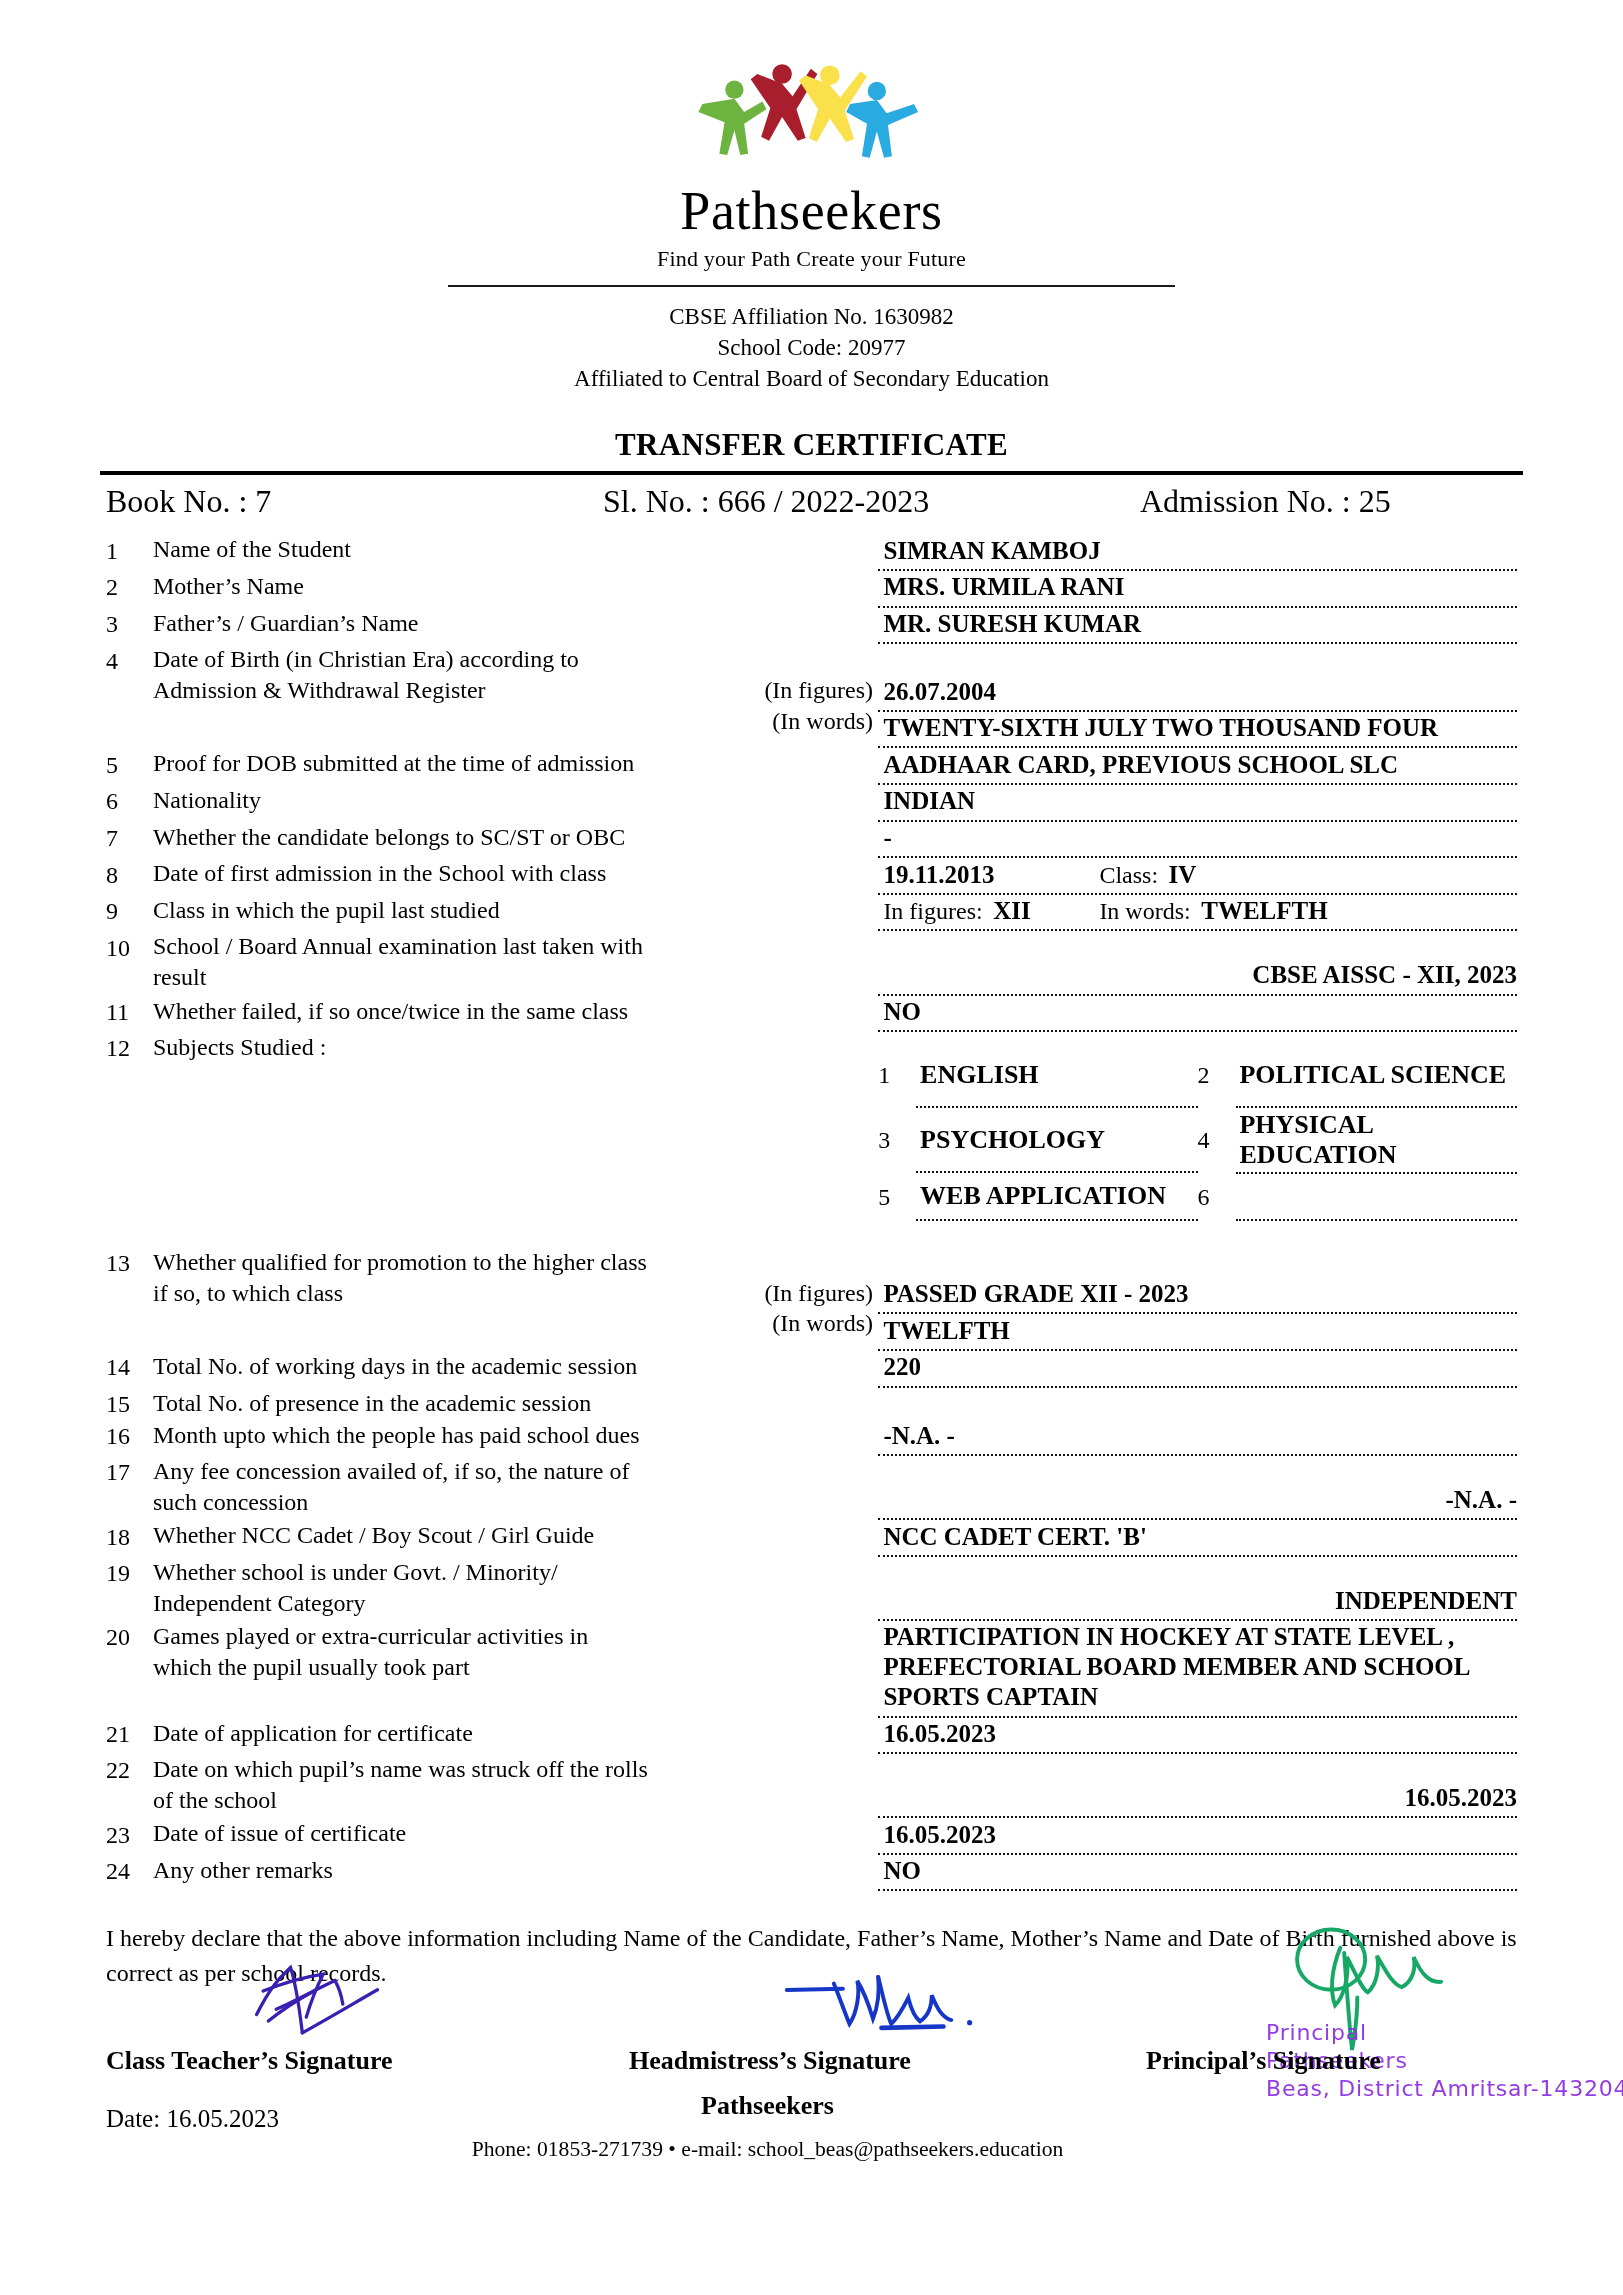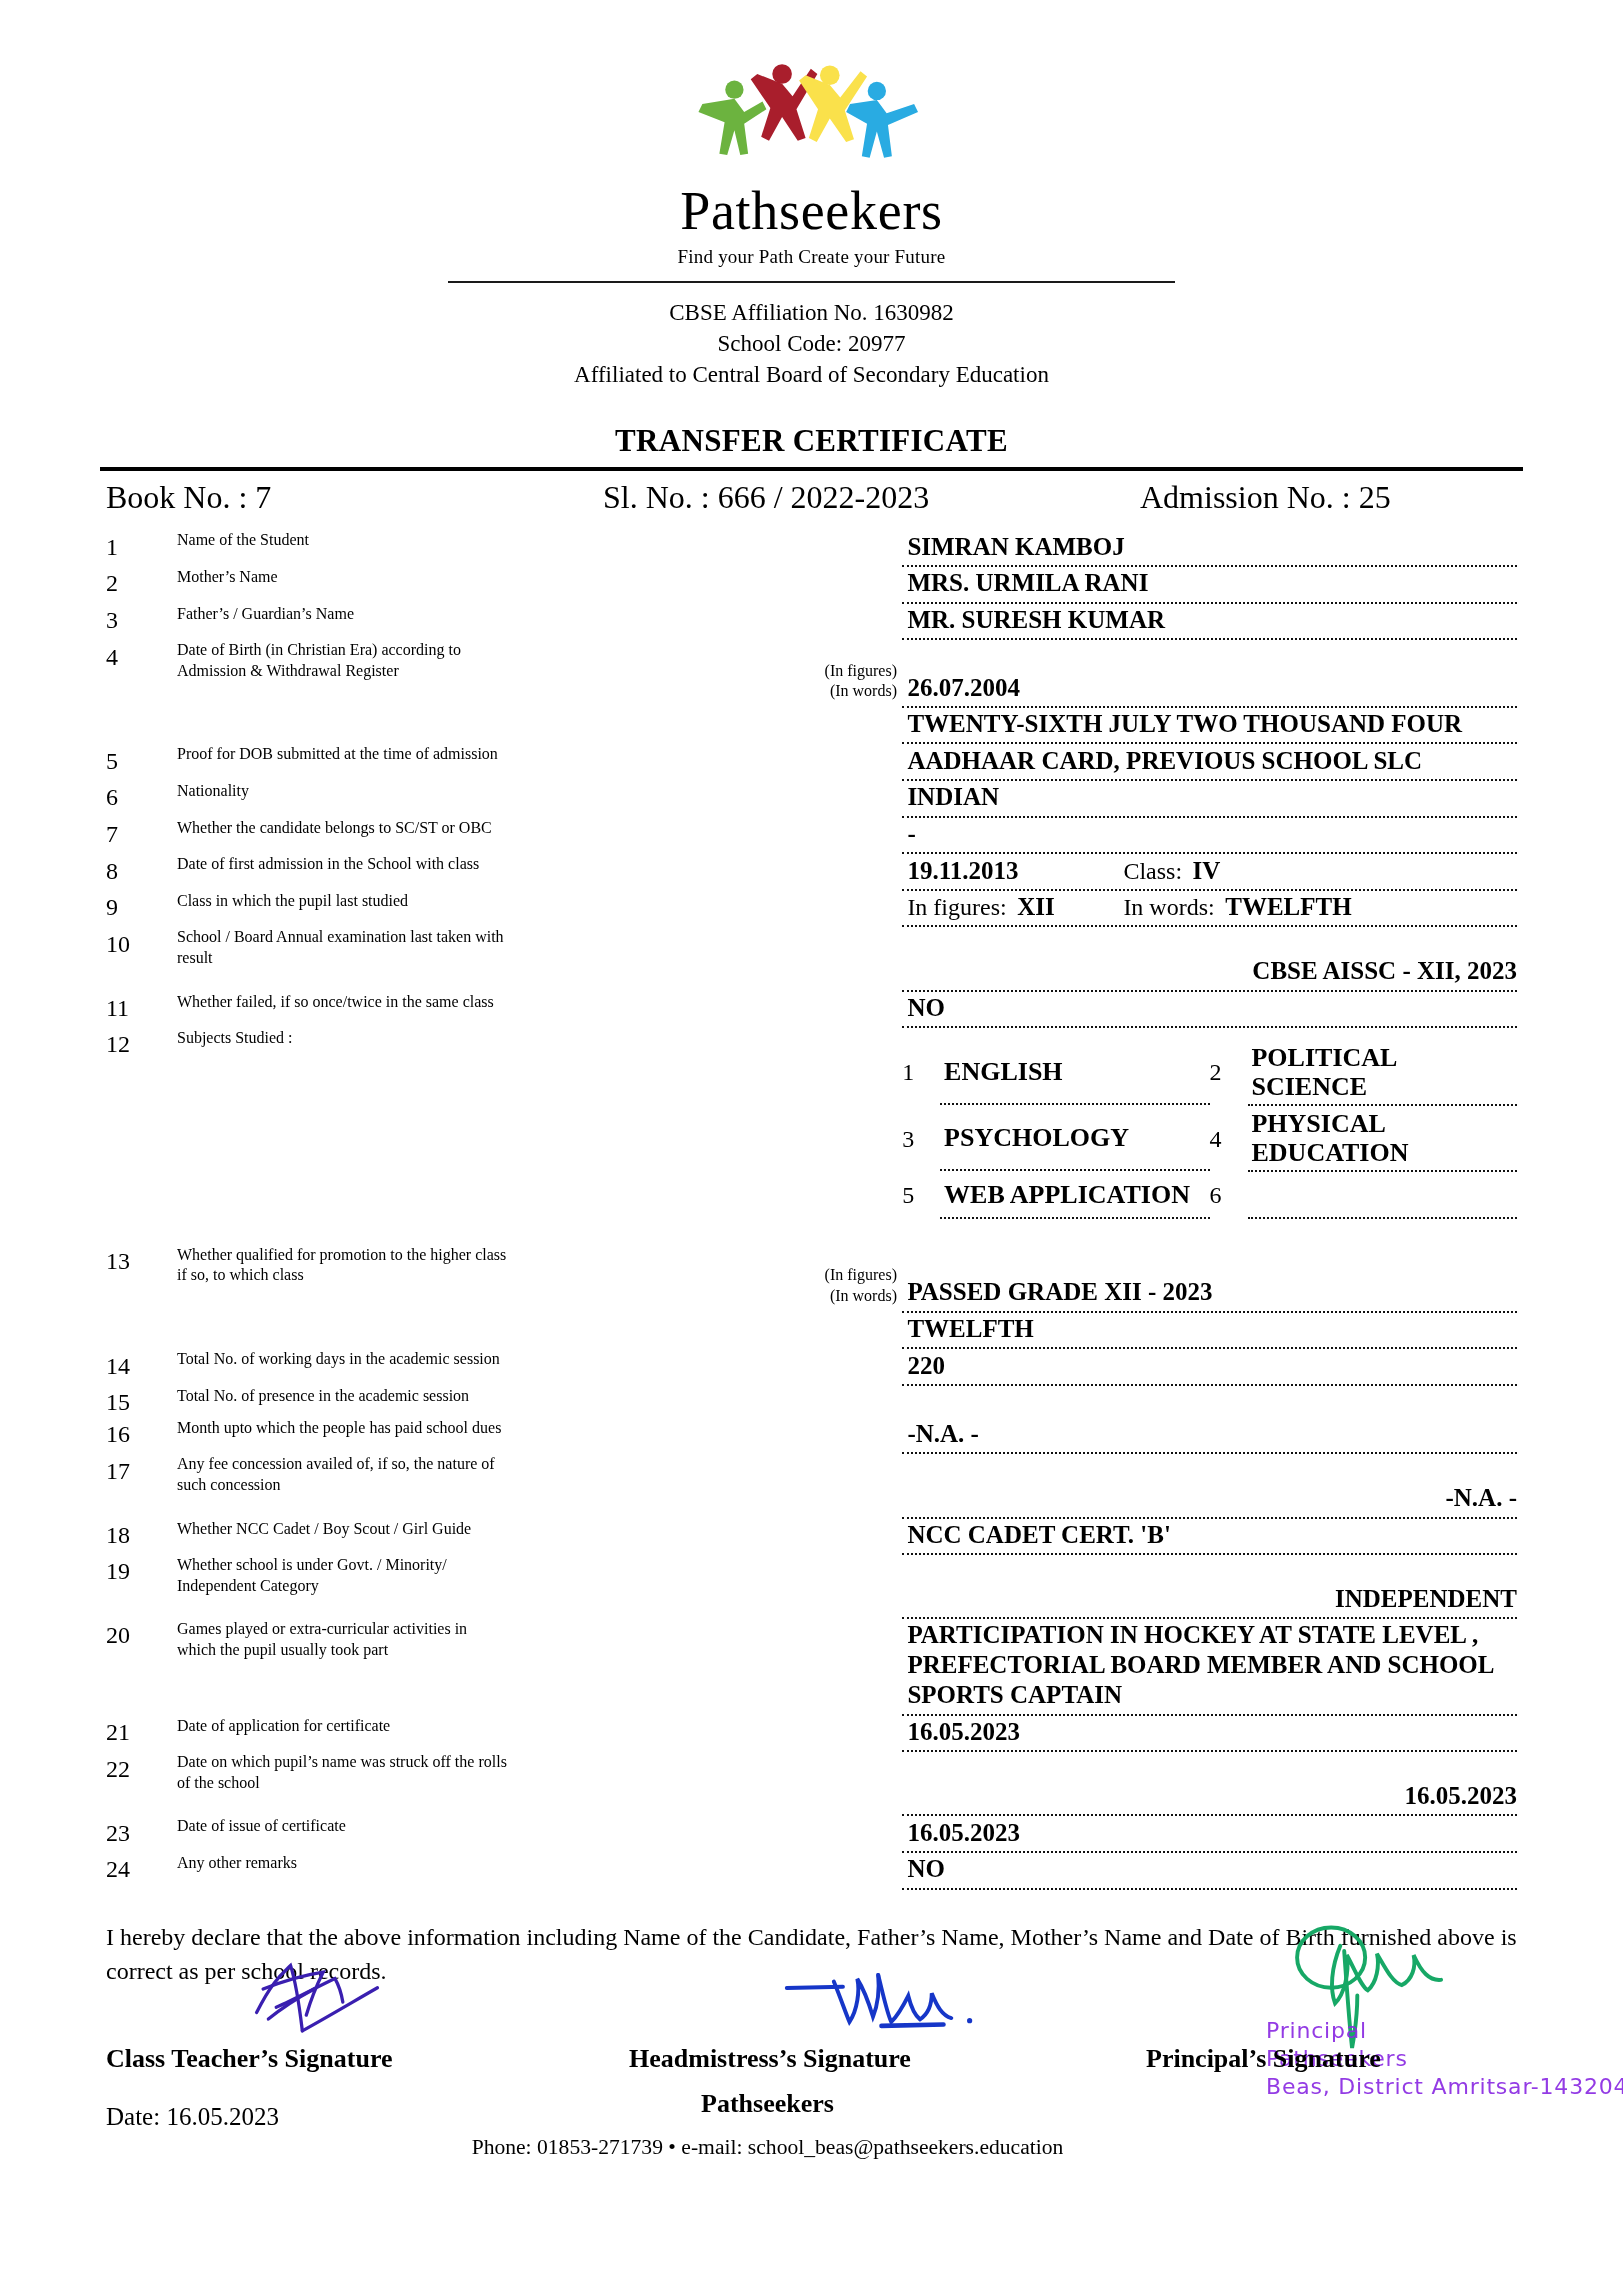--- a/index.html
+++ b/index.html
@@ -17,21 +17,21 @@
   .header { text-align:center; padding-top:41px; }
   .logo-wrap { width:281px; margin:0 auto; }
   .logo-svg { display:block; width:281px; height:131px; }
   .school-name {
     font-family:"Liberation Serif", serif;
     font-size:54px; font-weight:400; letter-spacing:0.7px;
     line-height:1.0; margin-top:3.9px;
   }
   .tagline {
     font-family:"Liberation Serif", serif;
-    font-size:19px; margin-top:7.9px; letter-spacing:0.2px;
+    font-size:22px; margin-top:7.9px; letter-spacing:0.2px;
   }
   .hdr-rule {
     width:727px; height:2px; background:#1a1a1a;
     margin:13px auto 0;
   }
   .affil { margin-top:14.4px; }
   .affil div { font-size:23px; line-height:1.35; }
 
   
   .cert-title {
@@ -58,23 +58,22 @@
     margin:14.4px 98px 0 98px;
   }
   .row { display:flex; align-items:flex-start; }
   .num {
     width:47px; flex:0 0 47px;
     font-size:24px; line-height:1.28;
     padding-top:1.3px;
   }
   .label {
     flex:0 0 720px; width:720px;
-    font-size:16px; line-height:1.28;
+    font-size:24px; line-height:1.28;
     padding-right:5.2px;
-    margin-left:24px;
   }
   .label .sub-right { float:right; }
   .label .line2 { display:block; }
   .val-col { flex:1; min-width:0; position:relative; }
 
   .val {
     font-weight:bold; font-size:25px; line-height:1.2;
     border-bottom:2px dotted #111;
     padding:1.3px 0 3.3px 5.2px;
     min-height:29px;

